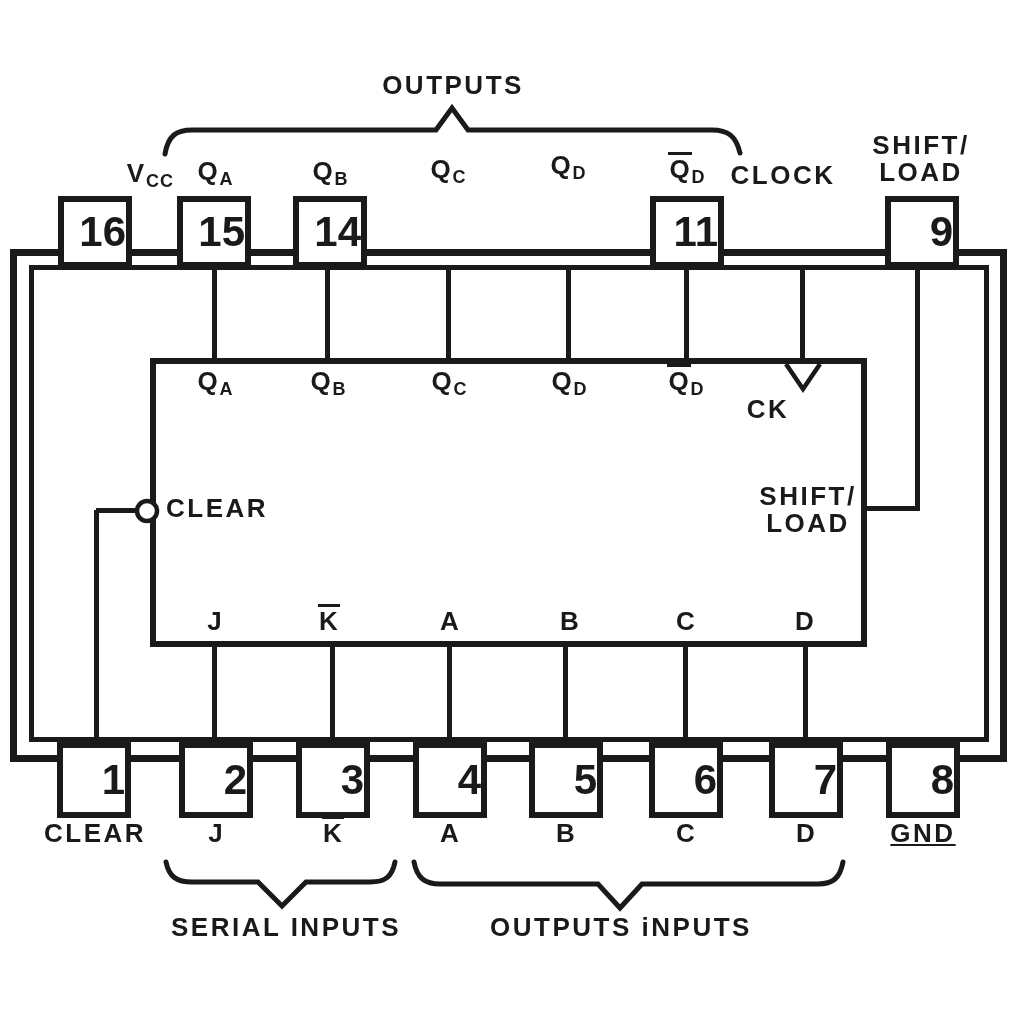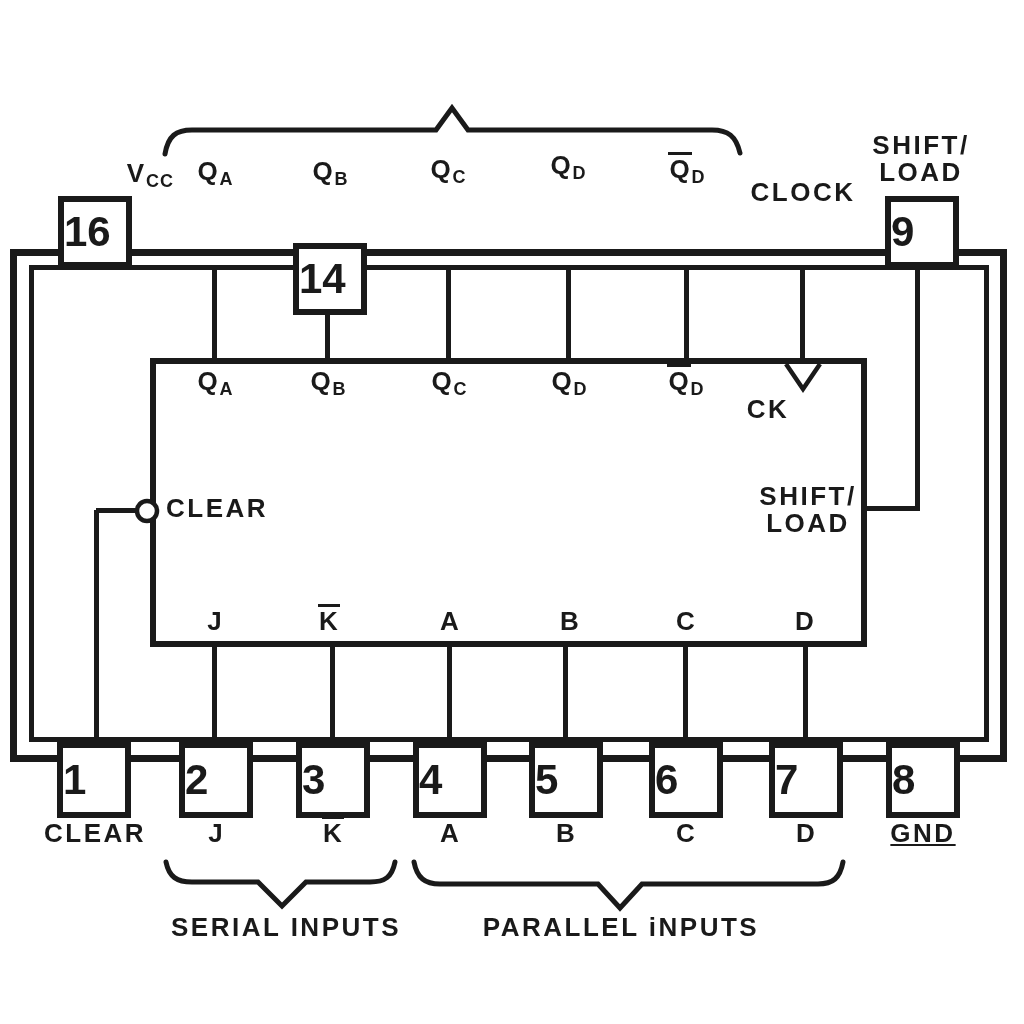--- a/index.html
+++ b/index.html
@@ -15,21 +15,21 @@
   .rect{position:absolute;background:transparent;box-sizing:border-box;}
   .rect-outer{left:10px;top:249px;width:997px;height:513px;border:7px solid var(--ink);z-index:1;}
   .rect-inner{left:29px;top:265px;width:960px;height:477px;border:5px solid var(--ink);z-index:1;}
   
   .block{position:absolute;left:150px;top:358px;width:717px;height:289px;border:6px solid var(--ink);background:var(--bg);box-sizing:border-box;z-index:2;}
   
   .wire{position:absolute;background:var(--ink);z-index:2;}
   
   .pinbox{
     position:absolute;width:74px;box-sizing:border-box;border:6px solid var(--ink);
-    background:var(--bg);z-index:3;display:flex;align-items:center;justify-content:flex-start;
+    background:var(--bg);z-index:3;display:flex;align-items:center;justify-content:flex-end;
   }
   .pinbox.top{height:72px;}
   .pinbox.bottom{height:76px;}
   .pin-num{font-size:42px;font-weight:700;letter-spacing:0;line-height:1;}
   
   .lbl{position:absolute;z-index:5;font-weight:700;font-size:26px;line-height:1.05;text-align:center;letter-spacing:1px;white-space:nowrap;}
   .lbl .sub{font-size:18px;font-weight:700;position:relative;top:5px;left:1px;}
   .lbl.spread{letter-spacing:2.5px;}
   .overbar{position:relative;display:inline-block;}
   .overbar::before{content:"";position:absolute;left:-1px;right:-1px;top:-4px;border-top:3px solid var(--ink);}
@@ -62,22 +62,28 @@
   <div class="wire" style="left:447px;top:645px;width:5px;height:97px;"></div>
   <div class="wire" style="left:563px;top:645px;width:5px;height:97px;"></div>
   <div class="wire" style="left:683px;top:645px;width:5px;height:97px;"></div>
   <div class="wire" style="left:803px;top:645px;width:5px;height:97px;"></div>
 
   <div class="block"></div>
 
   <div class="pinbox top" style="left:58px;top:196px;">
       <span class="pin-num">16</span>
     </div>
-  <div class="pinbox top" style="left:293px;top:196px;margin-top:47px;">
+  <div class="pinbox top" style="left:177px;top:196px;">
+      <span class="pin-num">15</span>
+    </div>
+  <div class="pinbox top" style="left:293px;top:196px;">
       <span class="pin-num">14</span>
+    </div>
+  <div class="pinbox top" style="left:650px;top:196px;">
+      <span class="pin-num">11</span>
     </div>
   <div class="pinbox top" style="left:885px;top:196px;">
       <span class="pin-num">9</span>
     </div>
 
   <div class="pinbox bottom" style="left:57px;top:742px;">
       <span class="pin-num">1</span>
     </div>
   <div class="pinbox bottom" style="left:179px;top:742px;">
       <span class="pin-num">2</span>
@@ -100,21 +106,21 @@
   <div class="pinbox bottom" style="left:886px;top:742px;">
       <span class="pin-num">8</span>
     </div>
 
   <div class="lbl" style="left:53px;top:160px;width:120px;text-align:right;"><span>V</span><span class="sub">CC</span></div>
   <div class="lbl" style="left:155px;top:158px;width:120px;"><span>Q</span><span class="sub">A</span></div>
   <div class="lbl" style="left:270px;top:158px;width:120px;"><span>Q</span><span class="sub">B</span></div>
   <div class="lbl" style="left:388px;top:156px;width:120px;"><span>Q</span><span class="sub">C</span></div>
   <div class="lbl" style="left:508px;top:152px;width:120px;"><span>Q</span><span class="sub">D</span></div>
   <div class="lbl" style="left:627px;top:156px;width:120px;"><span class="overbar">Q</span><span class="sub">D</span></div>
-  <div class="lbl spread" style="left:743px;top:162px;width:120px;margin-top:17px;"><span>CLOCK</span></div>
+  <div class="lbl spread" style="left:723px;top:162px;width:120px;"><span>CLOCK</span></div>
   <div class="lbl spread two-line" style="left:861px;top:132px;width:120px;">
     <div><span>SHIFT/</span></div>
     <div><span>LOAD</span></div>
   </div>
 
   <div class="lbl spread" style="left:35px;top:820px;width:120px;"><span>CLEAR</span></div>
   <div class="lbl" style="left:156px;top:820px;width:120px;"><span>J</span></div>
   <div class="lbl" style="left:273px;top:820px;width:120px;"><span class="overbar">K</span></div>
   <div class="lbl" style="left:390px;top:820px;width:120px;"><span>A</span></div>
   <div class="lbl" style="left:506px;top:820px;width:120px;"><span>B</span></div>
@@ -137,22 +143,23 @@
     <div><span>LOAD</span></div>
   </div>
 
   <div class="lbl" style="left:190px;top:608px;width:50px;"><span>J</span></div>
   <div class="lbl" style="left:304px;top:608px;width:50px;"><span class="overbar">K</span></div>
   <div class="lbl" style="left:425px;top:608px;width:50px;"><span>A</span></div>
   <div class="lbl" style="left:545px;top:608px;width:50px;"><span>B</span></div>
   <div class="lbl" style="left:661px;top:608px;width:50px;"><span>C</span></div>
   <div class="lbl" style="left:780px;top:608px;width:50px;"><span>D</span></div>
 
+  <div class="lbl spread" style="left:353px;top:72px;width:200px;"><span>OUTPUTS</span></div>
   <div class="lbl spread" style="left:166px;top:914px;width:240px;"><span>SERIAL INPUTS</span></div>
-  <div class="lbl spread" style="left:481px;top:914px;width:280px;"><span>PARALLEL iNPUTS</span></div>
+  <div class="lbl spread" style="left:481px;top:914px;width:280px;"><span>OUTPUTS iNPUTS</span></div>
 
   <svg class="overlay" width="1024" height="1024" viewBox="0 0 1024 1024">
     <path d="M 165 154 C 168 136 176 130 192 130 L 436 130 L 452 108 L 468 130 L 712 130 C 728 130 736 136 740 153" fill="none" stroke="#1a1a1a" stroke-width="5" stroke-linecap="round"></path>
     <path d="M 166 862 C 169 877 177 882 192 882 L 258 882 L 282 906 L 306 882 L 370 882 C 385 882 392 877 395 862" fill="none" stroke="#1a1a1a" stroke-width="5" stroke-linecap="round"></path>
     <path d="M 414 862 C 417 878 425 884 440 884 L 598 884 L 620 908 L 642 884 L 818 884 C 833 884 840 878 843 862" fill="none" stroke="#1a1a1a" stroke-width="5" stroke-linecap="round"></path>
     <path d="M 786 364 L 803 389 L 820 364" fill="#ffffff" stroke="#1a1a1a" stroke-width="4.5"></path>
     <circle cx="147" cy="511" r="10" fill="#ffffff" stroke="#1a1a1a" stroke-width="4.5"></circle>
   </svg>
 
 </div>

